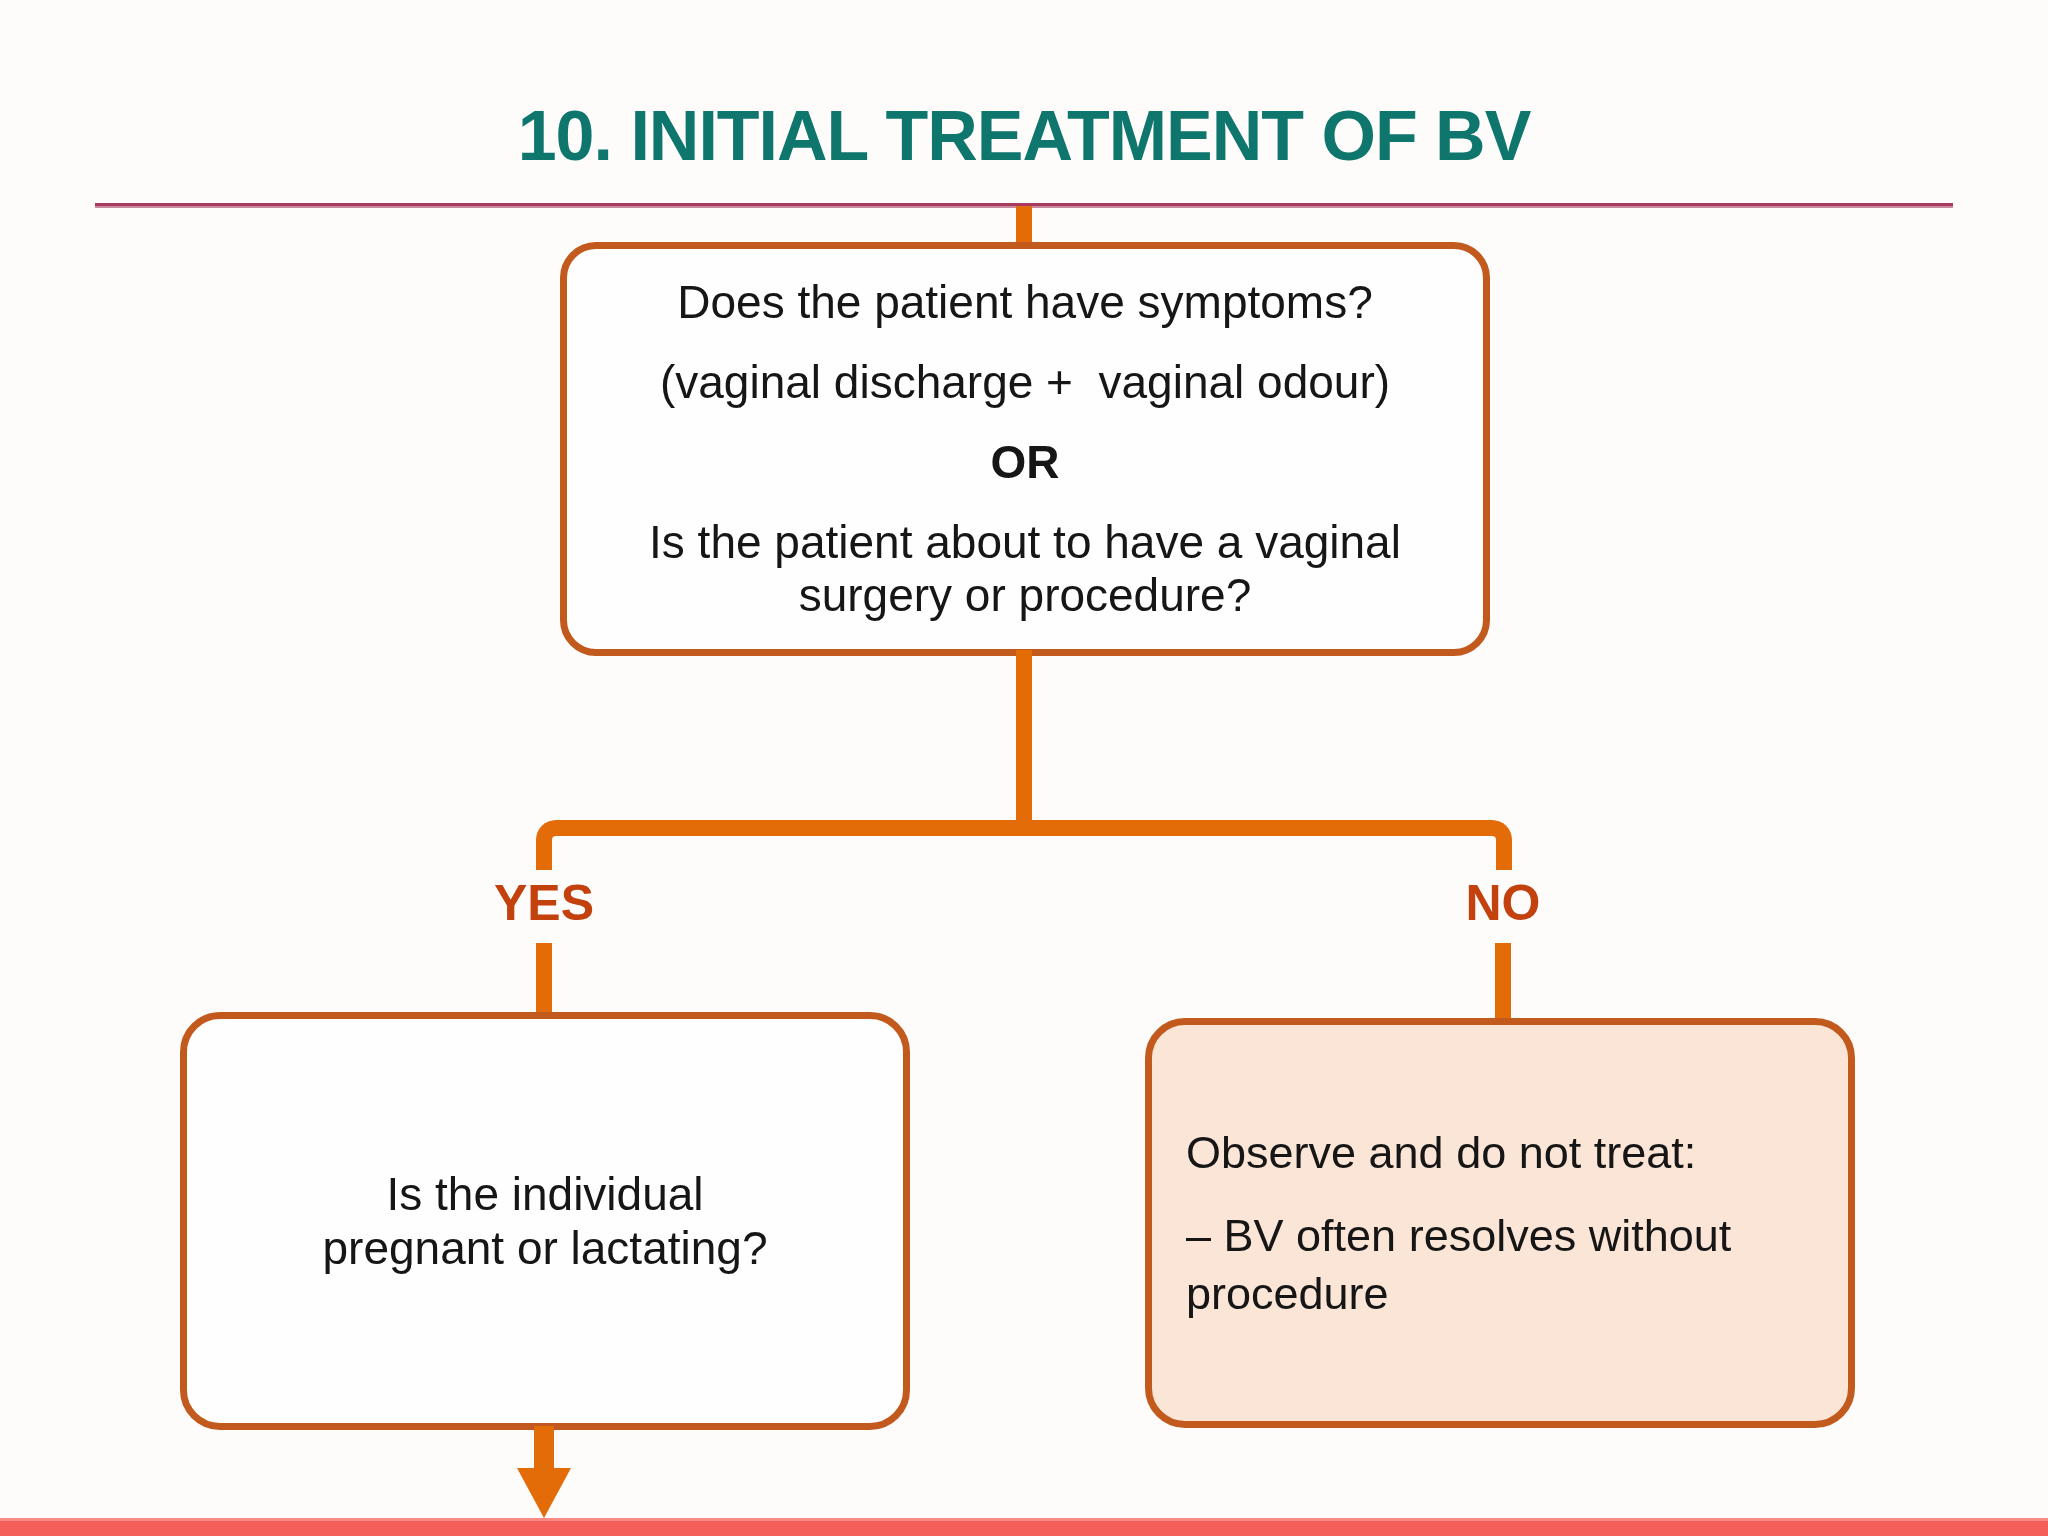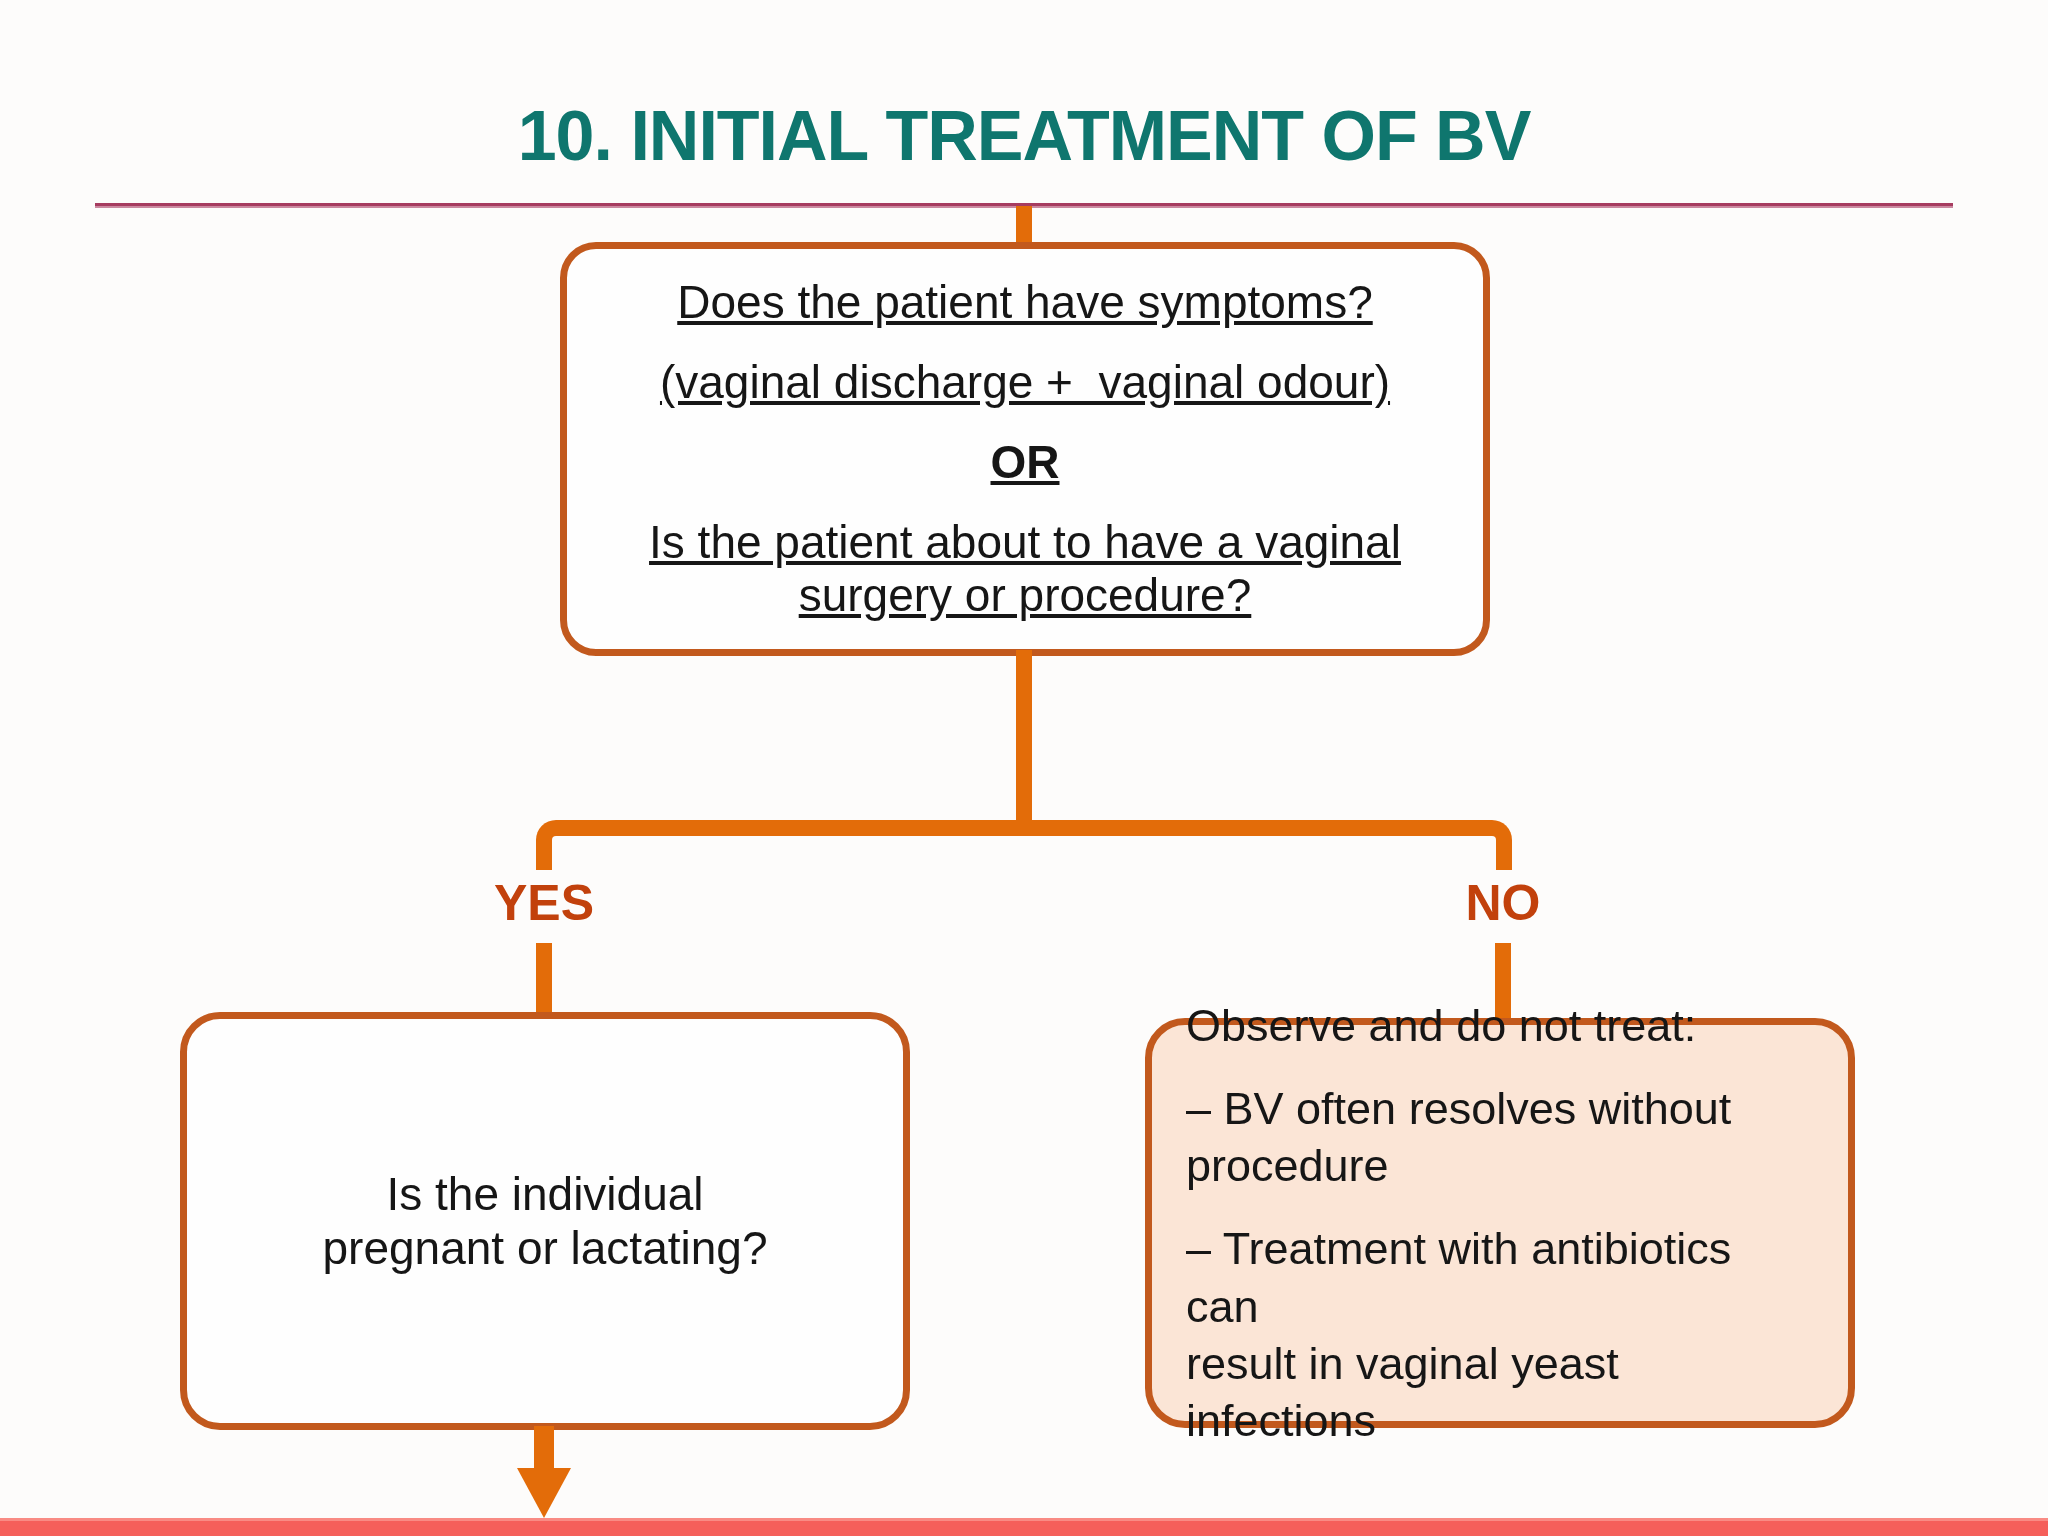--- a/index.html
+++ b/index.html
@@ -68,21 +68,20 @@
   }
   .node-root{
     left:560px;top:242px;width:930px;height:414px;
     border-radius:36px;
     row-gap:27px;
     text-align:center;
   }
   .node-root p{
     font-size:46px;line-height:1.15;
     white-space:pre-wrap;
-    text-decoration:underline;
   }
   .or-line{font-weight:700;}
 
   .node-yes{
     left:180px;top:1012px;width:730px;height:418px;
     border-radius:40px;
     text-align:center;
     font-size:46px;
   }
   .node-yes p{white-space:pre-wrap;}
@@ -148,22 +147,20 @@
 
   <div class="abs node node-yes">
     <p>Is the individual</p>
     <p>pregnant or lactating?</p>
   </div>
 
   <div class="abs node node-no">
     <p>Observe and do not treat:</p>
     <p>– BV often resolves without
 procedure</p>
-    <p>– Treatment with antibiotics can
-result in vaginal yeast infections</p>
   </div>
 
   <div class="abs arrow-shaft"></div>
   <div class="abs arrow-head"></div>
 
   <div class="abs footer-bar"></div>
 
 </div>
 
 </body></html>

